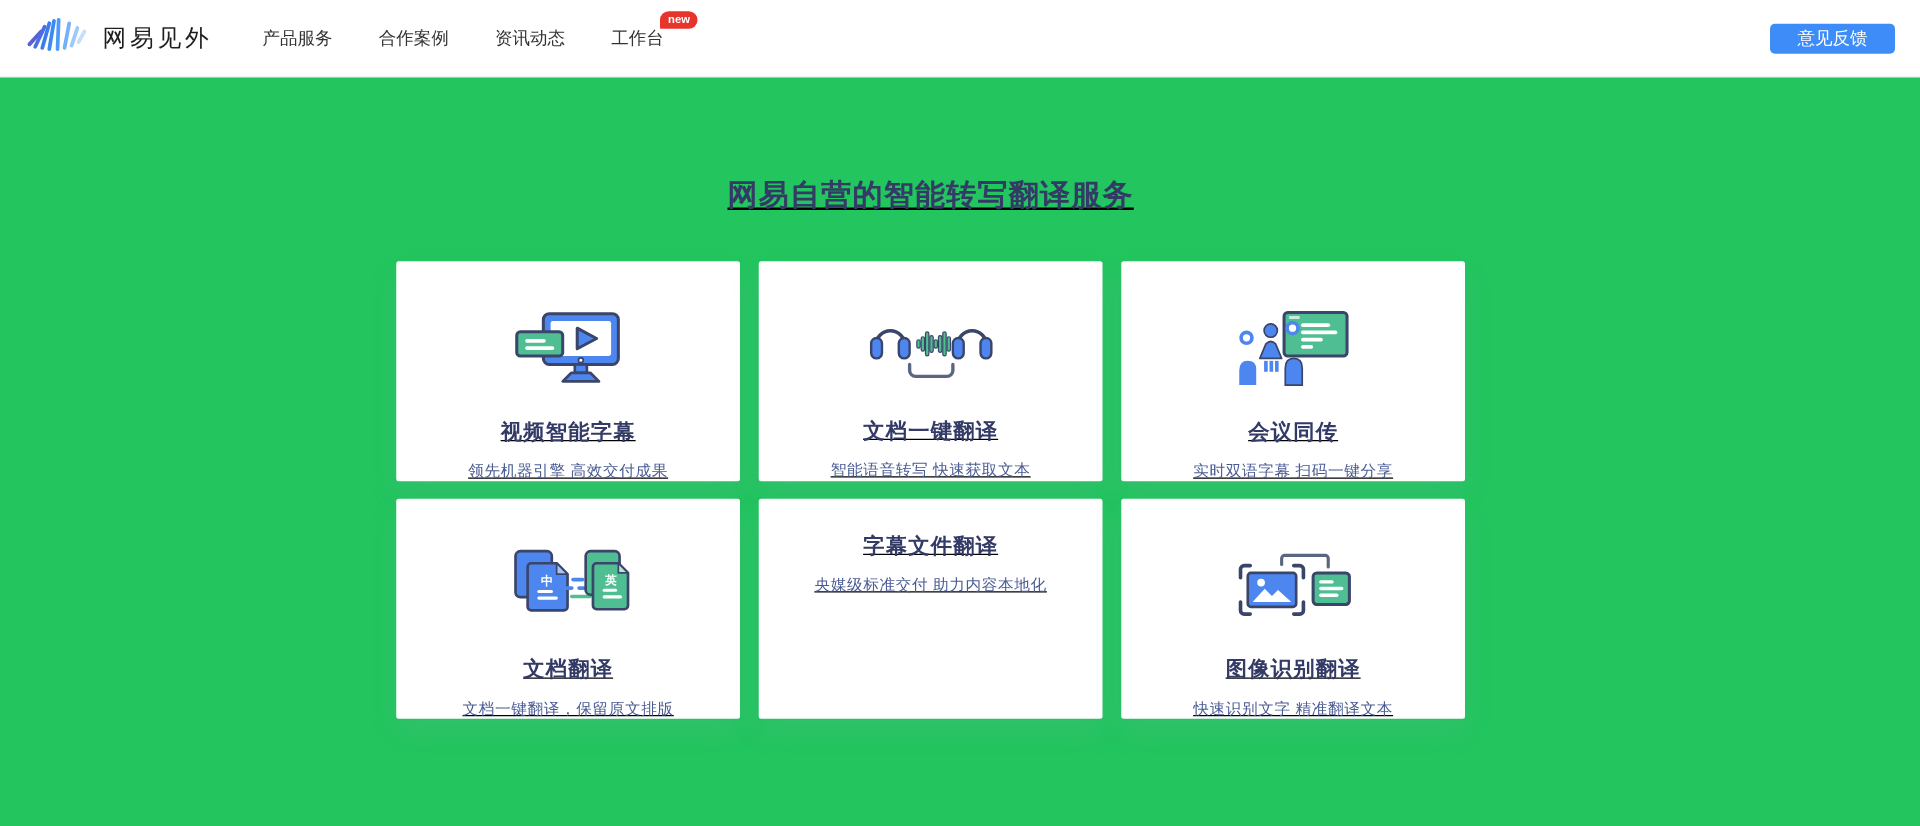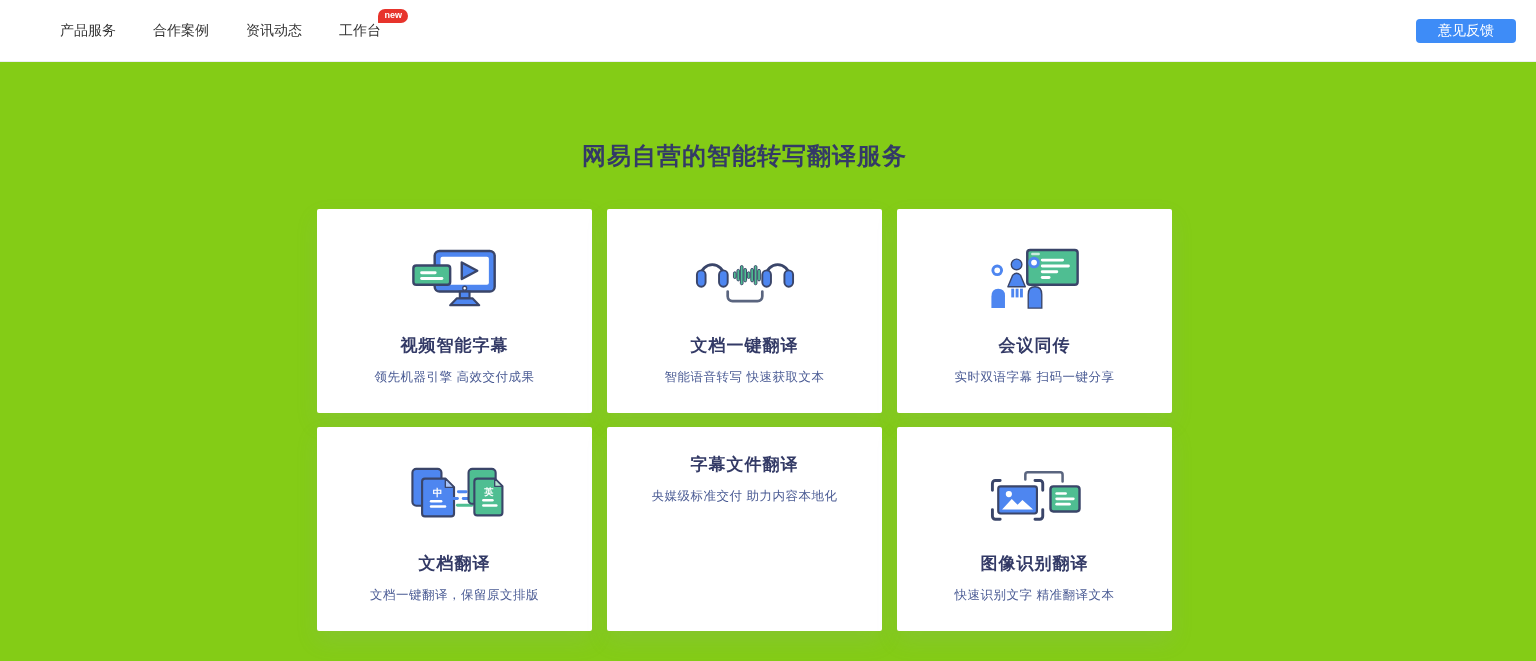--- a/index.html
+++ b/index.html
@@ -53,58 +53,73 @@
     height: 24px;
     background: #3E8CF7;
     color: #ffffff;
     border: none;
     border-radius: 4px;
     font-size: 14px;
     font-family: inherit;
     cursor: pointer;
   }
   
-  .main { height: 599px; background: #84cc16; }
+  .main { height: 599px; background: #22c55e; text-decoration: underline; }
   .hero-title {
     width: 855px;
     margin-left: 317px;
     padding-top: 78px;
     text-align: center;
     font-size: 24px;
     font-weight: 700;
     color: #333A66;
     letter-spacing: 1px;
   }
   .cards {
     width: 855px;
     margin: 37px 0 0 317px;
     display: grid;
     grid-template-columns: repeat(3, 275px);
     gap: 14px 15px;
   }
   .card {
     background: #ffffff;
-    height: 204px;
+    height: 176px;
     border-radius: 2px;
     box-shadow: 0 10px 22px rgba(144,160,190,0.14);
     display: flex;
     flex-direction: column;
     align-items: center;
     cursor: pointer;
   }
   .card-icon { height: 58px; margin-top: 41px; display: flex; align-items: center; justify-content: center; }
   .card-icon svg { display: block; }
   .card-title { margin-top: 26px; font-size: 17px; font-weight: 700; color: #333A66; letter-spacing: 1px; }
   .card-sub { margin-top: 12px; font-size: 12.5px; color: #4A5B94; letter-spacing: 0.5px; }
   .svg-txt { font-family: "Liberation Sans", "DejaVu Sans", sans-serif; }
 </style>
 </head>
 <body>
 
 <header class="header">
+  <div class="logo">
+    <span>
+      <svg width="52" height="30" viewBox="0 0 54 32" fill="none">
+        <path d="M3 24 L13 13" stroke="#5A5FD6" stroke-width="3.2" stroke-linecap="round"></path>
+        <path d="M8 26 L16 9" stroke="#4A6EE3" stroke-width="3.2" stroke-linecap="round"></path>
+        <path d="M14 27 L20 6" stroke="#3C7CEE" stroke-width="3.2" stroke-linecap="round"></path>
+        <path d="M20 28 L24 4" stroke="#3B8AF4" stroke-width="3.2" stroke-linecap="round"></path>
+        <path d="M27 28 L28 3" stroke="#4E9BF6" stroke-width="3.2" stroke-linecap="round"></path>
+        <path d="M33 27 L37 6" stroke="#74B1F8" stroke-width="3.2" stroke-linecap="round"></path>
+        <path d="M39 25 L44 10" stroke="#9CC9FA" stroke-width="3.2" stroke-linecap="round"></path>
+        <path d="M45 22 L50 13" stroke="#C4E0FC" stroke-width="3.2" stroke-linecap="round"></path>
+      </svg>
+    </span>
+    <span class="logo-text">网易见外</span>
+  </div>
 
   <nav class="nav">
     <span class="nav-item">产品服务</span>
     <span class="nav-item">合作案例</span>
     <span class="nav-item">资讯动态</span>
     <span class="nav-item">
       <span>工作台</span>
       <span class="badge-new">new</span>
     </span>
   </nav>

